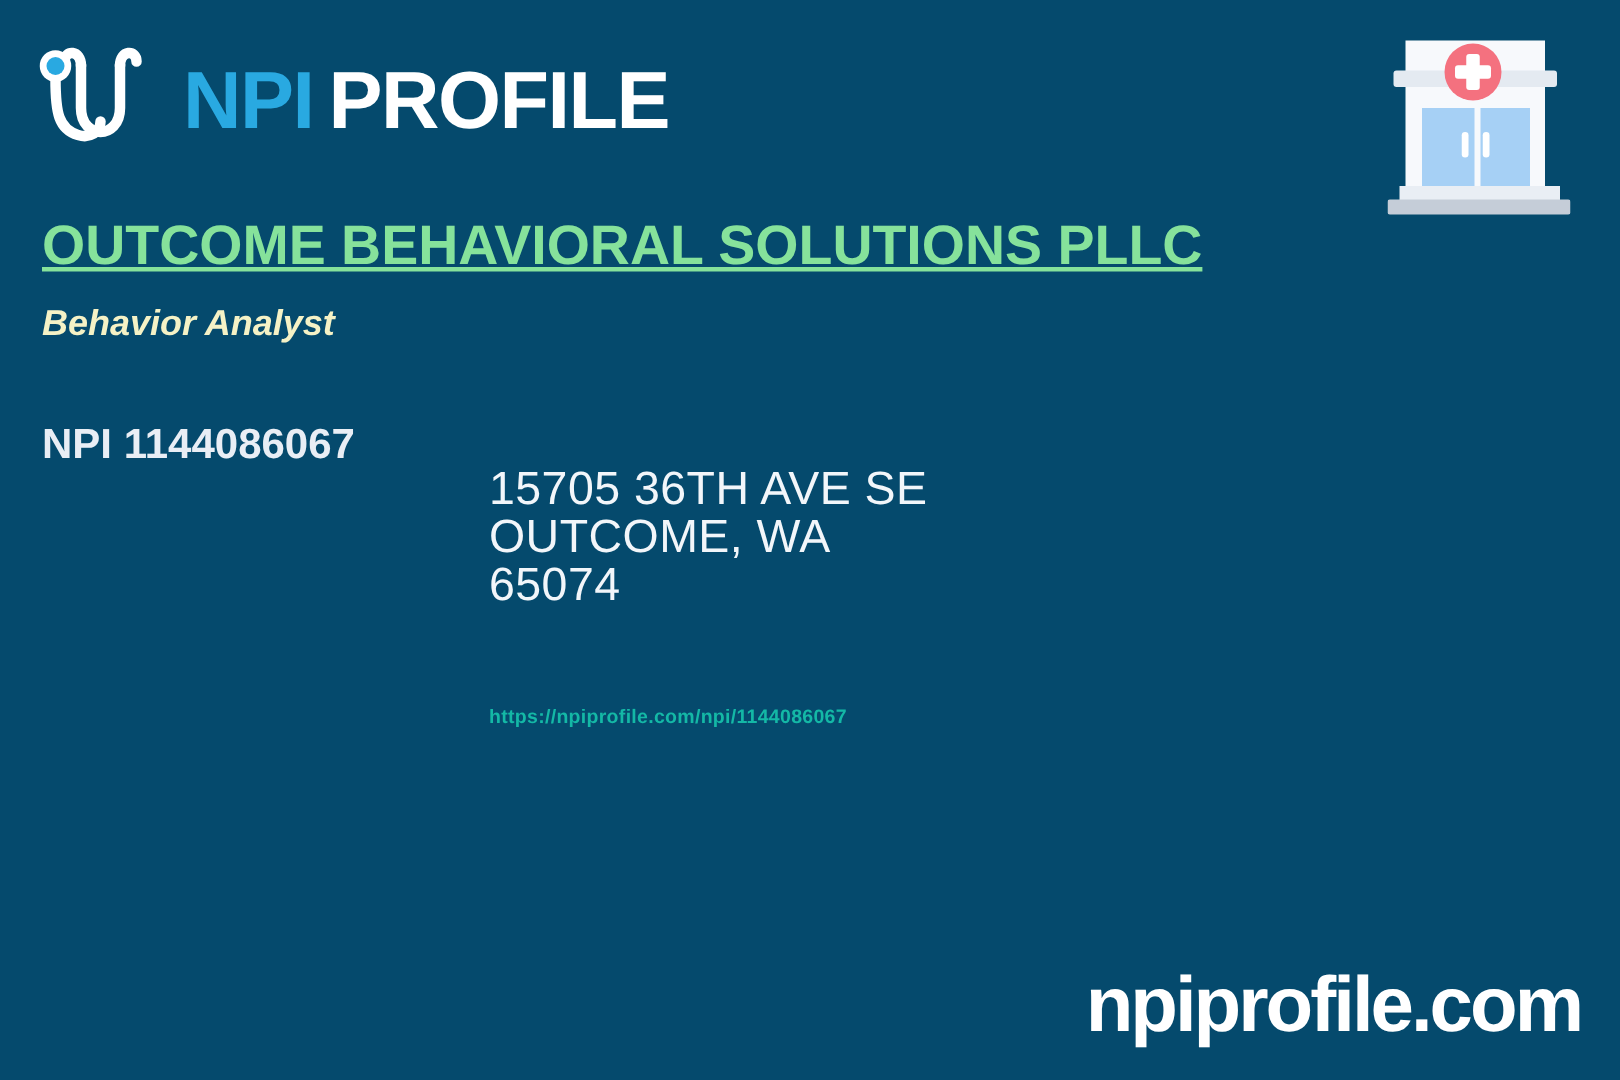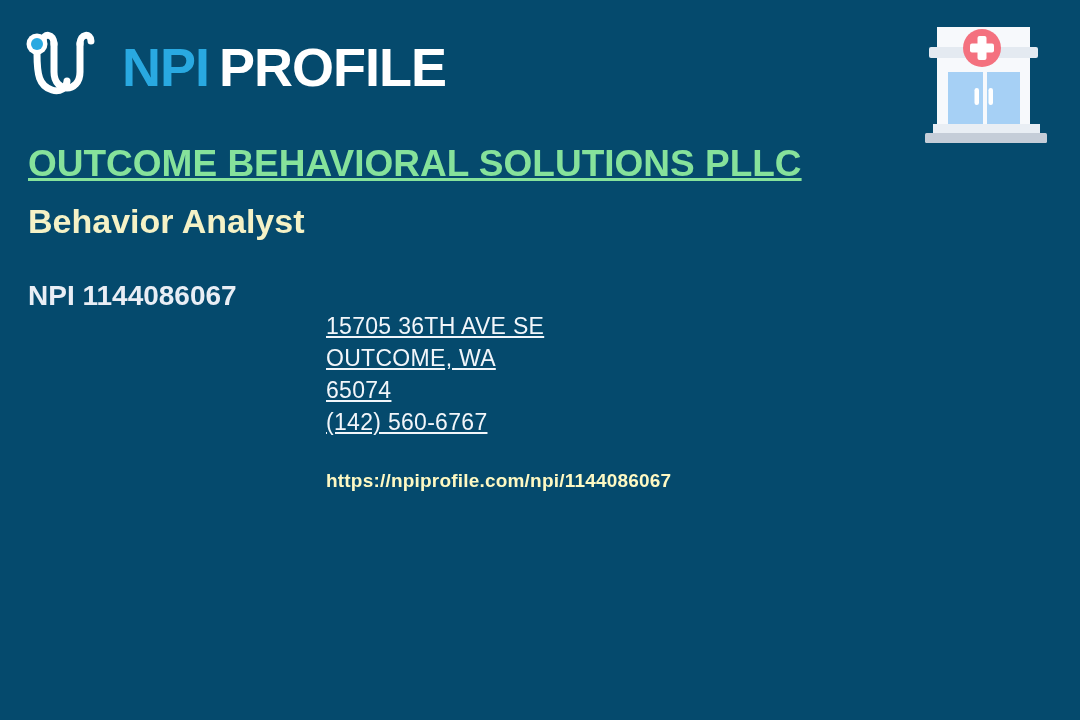--- a/index.html
+++ b/index.html
@@ -38,39 +38,40 @@
   .hospital-icon{position:absolute;left:925px;top:18px;}
   
   .org-name{
     position:absolute;left:28px;top:143px;
     font-size:37px;font-weight:bold;color:var(--title-green);
     white-space:nowrap;
     text-decoration:underline;
   }
   .specialty{
     position:absolute;left:28px;top:202px;
-    font-size:34px;font-weight:bold;color:var(--specialty-cream);
+    font-size:24px;font-weight:bold;color:var(--specialty-cream);
     white-space:nowrap;
+    font-style:italic;
   }
   .npi-number{
     position:absolute;left:28px;top:244px;
     font-size:28px;font-weight:bold;color:#E9EEF5;
     white-space:nowrap;
     margin-top:36px;
   }
   
   .address{
     position:absolute;left:326px;top:310px;
-    font-size:23px;color:var(--text-white);
-    line-height:32px;letter-spacing:0.3px;text-decoration:underline;
+    font-size:31px;color:var(--text-white);
+    line-height:32px;letter-spacing:0.3px;
   }
   
   .profile-url{
     position:absolute;left:326px;top:470px;
-    font-size:19px;font-weight:bold;color:#fef9c3;
+    font-size:13px;font-weight:bold;color:#14b8a6;
     letter-spacing:0.2px;text-decoration:none;
   }
   
   .site-name{
     position:absolute;right:26px;top:640px;
     font-size:52px;font-weight:bold;letter-spacing:-2px;
     color:#FFFFFF;white-space:nowrap;
   }
 </style>
 </head>
@@ -119,19 +120,19 @@
   <h1 class="org-name">OUTCOME BEHAVIORAL SOLUTIONS PLLC</h1>
 
   <h2 class="specialty">Behavior Analyst</h2>
 
   <div class="npi-number">NPI 1144086067</div>
 
   <div class="address">
     <div>15705 36TH AVE SE</div>
     <div>OUTCOME, WA</div>
     <div>65074</div>
-    <div>(142) 560-6767</div>
   </div>
 
   <a class="profile-url">https://npiprofile.com/npi/1144086067</a>
 
+  <div class="site-name">npiprofile.com</div>
 
 </div>
 
 </body></html>

